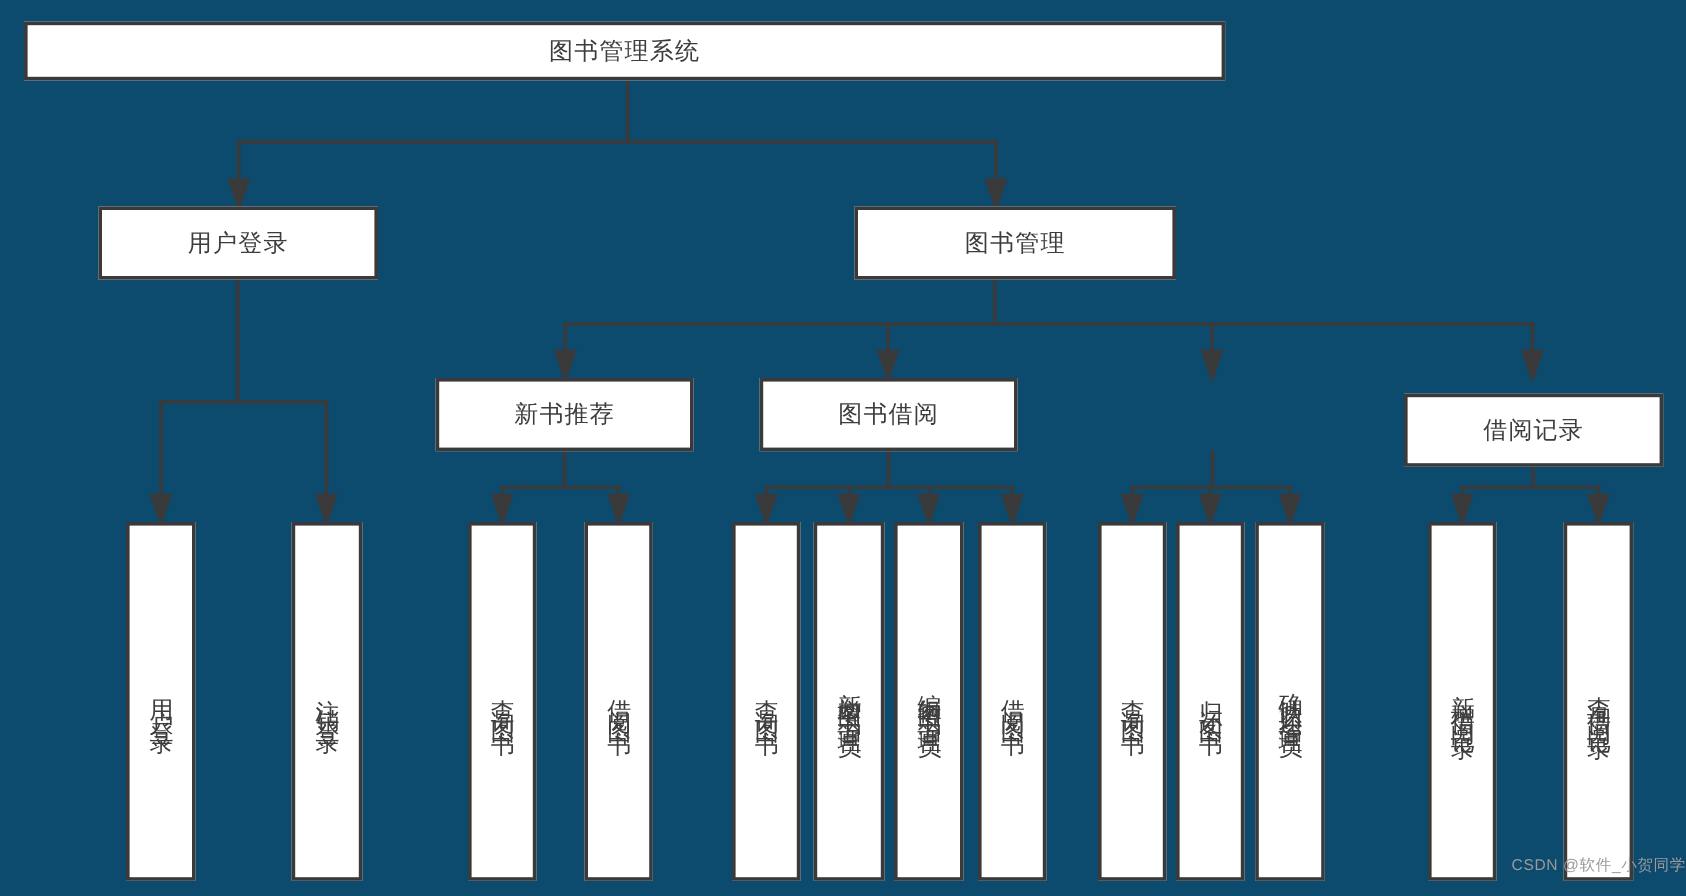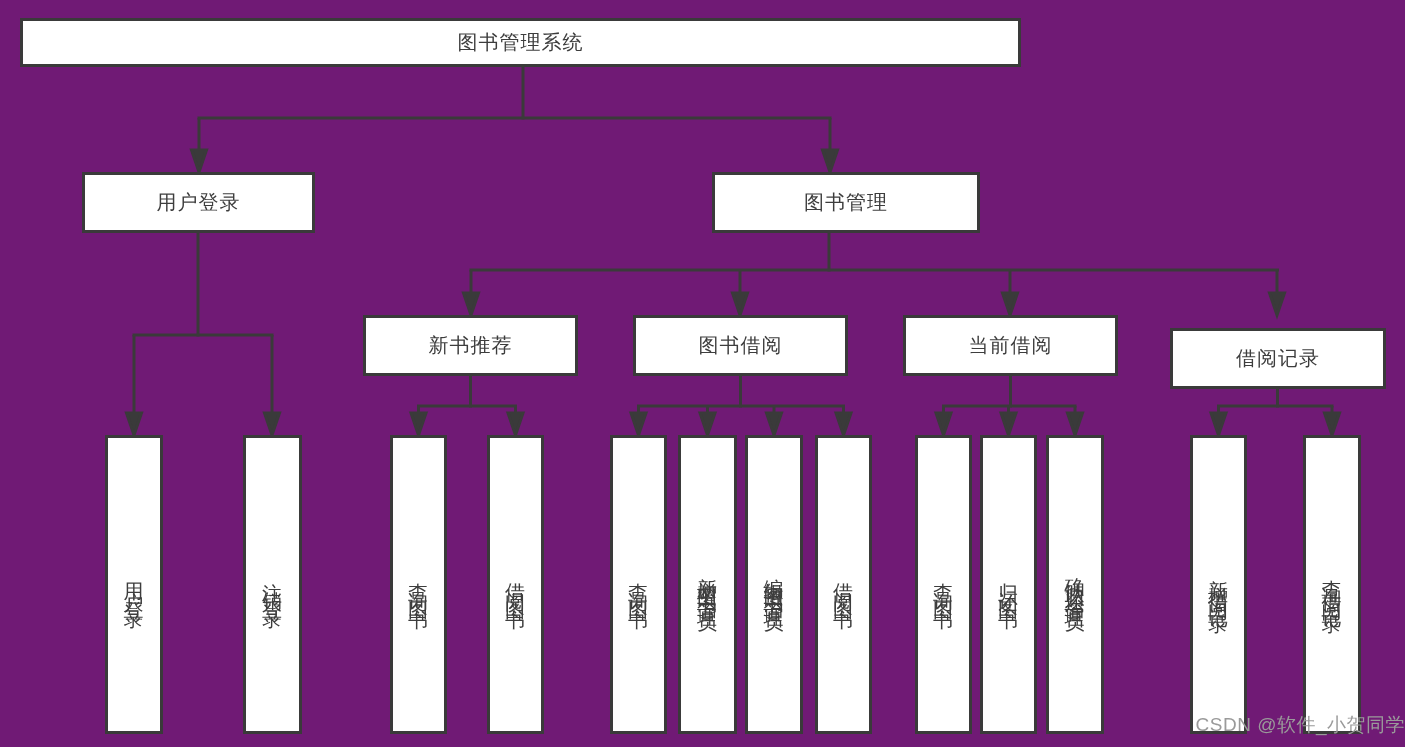--- a/index.html
+++ b/index.html
@@ -4,21 +4,21 @@
 <style>
   :root{
     --line:#3a3a3a;
     --text:#3d3d3d;
     --wm:#9a9a9a;
   }
   html,body{margin:0;padding:0;background:#ffffff;}
   #canvas{
     position:relative;
     width:1405px;height:747px;
-    background:#701a75;
+    background:#0c4a6e;
     font-family:"Liberation Sans","DejaVu Sans",sans-serif;
     overflow:hidden;
   }
   #wires{position:absolute;left:0;top:0;pointer-events:none;}
   .node{
     position:absolute;
     box-sizing:border-box;
     border:3px solid var(--line);
     background:#ffffff;
     color:var(--text);
@@ -34,21 +34,21 @@
     text-orientation:mixed;
     letter-spacing:9px;
     line-height:1;
     font-size:20px;
   }
   .watermark{
     position:absolute;
     left:1188px;
     top:712px;
     width:217px;
-    font-size:19px;
+    font-size:13px;
     color:var(--wm);
     letter-spacing:0.5px;
     text-align:right;
     white-space:nowrap;
     z-index:5;
   }
 </style>
 </head>
 <body>
 
@@ -118,21 +118,20 @@
     </g>
   </svg>
 
   <div class="node" style="left:20px;top:18px;width:1001px;height:49px;">图书管理系统</div>
 
   <div class="node" style="left:82px;top:172px;width:233px;height:61px;">用户登录</div>
   <div class="node" style="left:712px;top:172px;width:268px;height:61px;">图书管理</div>
 
   <div class="node" style="left:633px;top:315px;width:215px;height:61px;">图书借阅</div>
   <div class="node" style="left:363px;top:315px;width:215px;height:61px;">新书推荐</div>
-  <div class="node" style="left:903px;top:315px;width:215px;height:61px;">当前借阅</div>
   <div class="node" style="left:1170px;top:328px;width:216px;height:61px;">借阅记录</div>
 
   <div class="node vnode" style="left:105px;top:435px;width:58px;height:299px;">用户登录</div>
   <div class="node vnode" style="left:243px;top:435px;width:59px;height:299px;">注销登录</div>
 
   <div class="node vnode" style="left:390px;top:435px;width:57px;height:299px;">查询图书</div>
   <div class="node vnode" style="left:487px;top:435px;width:57px;height:299px;">借阅图书</div>
 
   <div class="node vnode" style="left:610px;top:435px;width:57px;height:299px;">查询图书</div>
   <div class="node vnode" style="left:678px;top:435px;width:59px;height:299px;letter-spacing:5px;">新增图书（管理员）</div>

